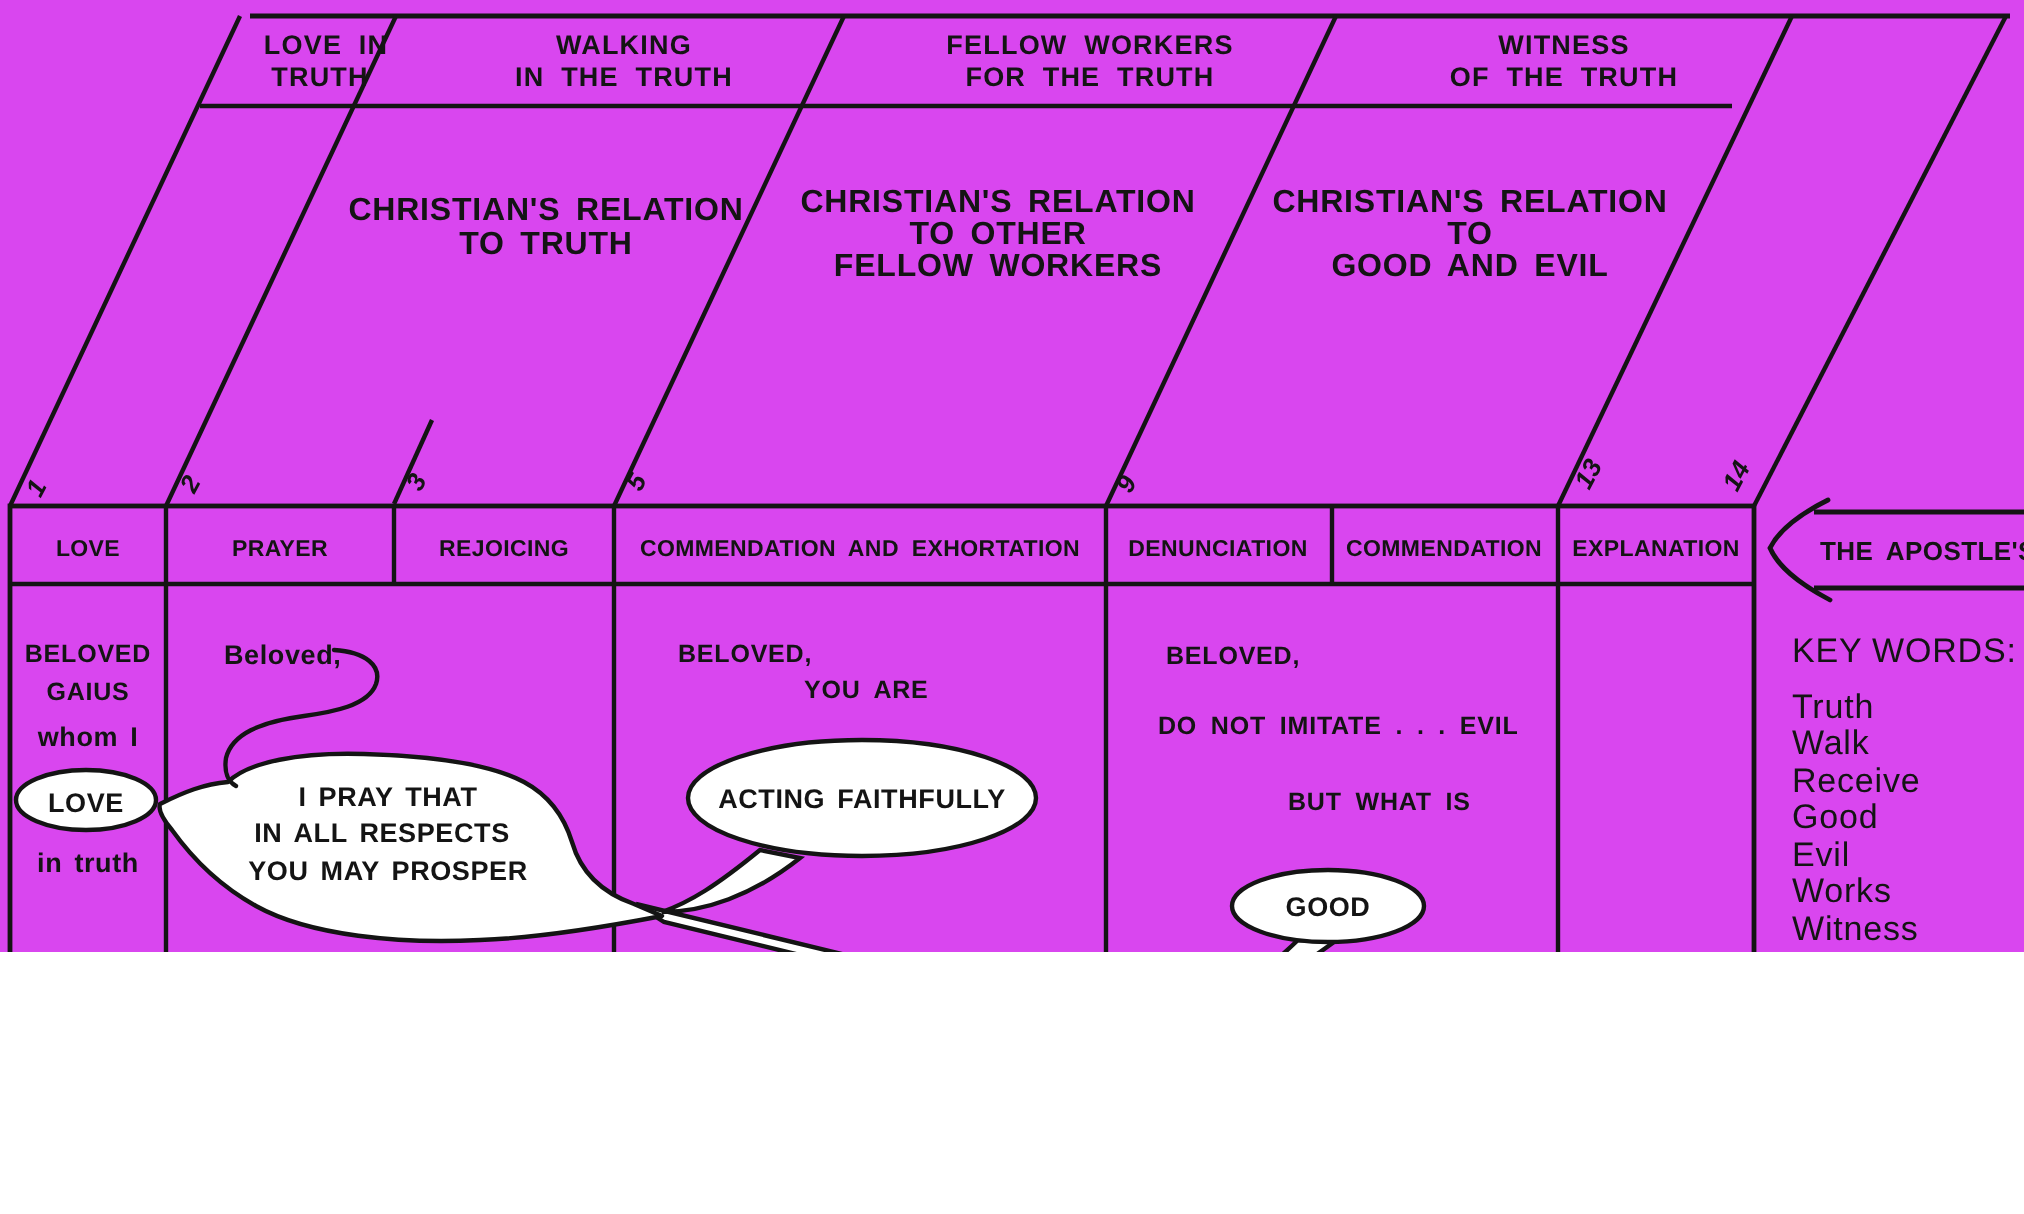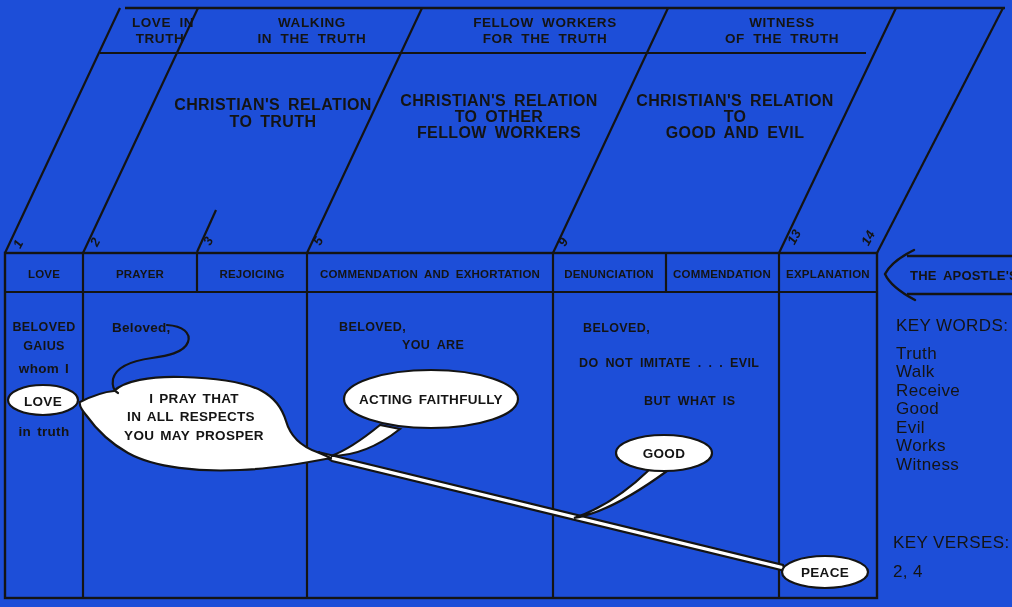--- a/index.html
+++ b/index.html
@@ -1,16 +1,16 @@
 <!DOCTYPE html>
 <html><head>
 <meta charset="utf-8">
 <style>
   html,body{margin:0;padding:0;background:#ffffff;}
-  .stage{position:relative;width:1012px;height:607px;background:#1d4ed8;overflow:hidden;text-decoration:underline;}
+  .stage{position:relative;width:1012px;height:476px;background:#d946ef;overflow:hidden;text-decoration:underline;}
   svg{display:block;}
   svg text{font-family:"Liberation Sans","DejaVu Sans",sans-serif;fill:#141414;}
   .row1{font-size:13.5px;font-weight:700;letter-spacing:.6px;word-spacing:4px;}
   .row2{font-size:16px;font-weight:700;letter-spacing:.4px;word-spacing:3px;}
   .hdr{font-size:11.5px;font-weight:700;letter-spacing:.2px;word-spacing:3px;}
   .cap{font-size:12.5px;font-weight:700;letter-spacing:.4px;word-spacing:3px;}
   .mix{font-size:13.5px;font-weight:700;letter-spacing:.3px;word-spacing:2px;}
   .verse{font-size:13px;font-weight:700;font-style:italic;}
   .side{font-size:17px;font-weight:400;letter-spacing:.4px;}
   .ink{stroke:#141414;fill:none;}

